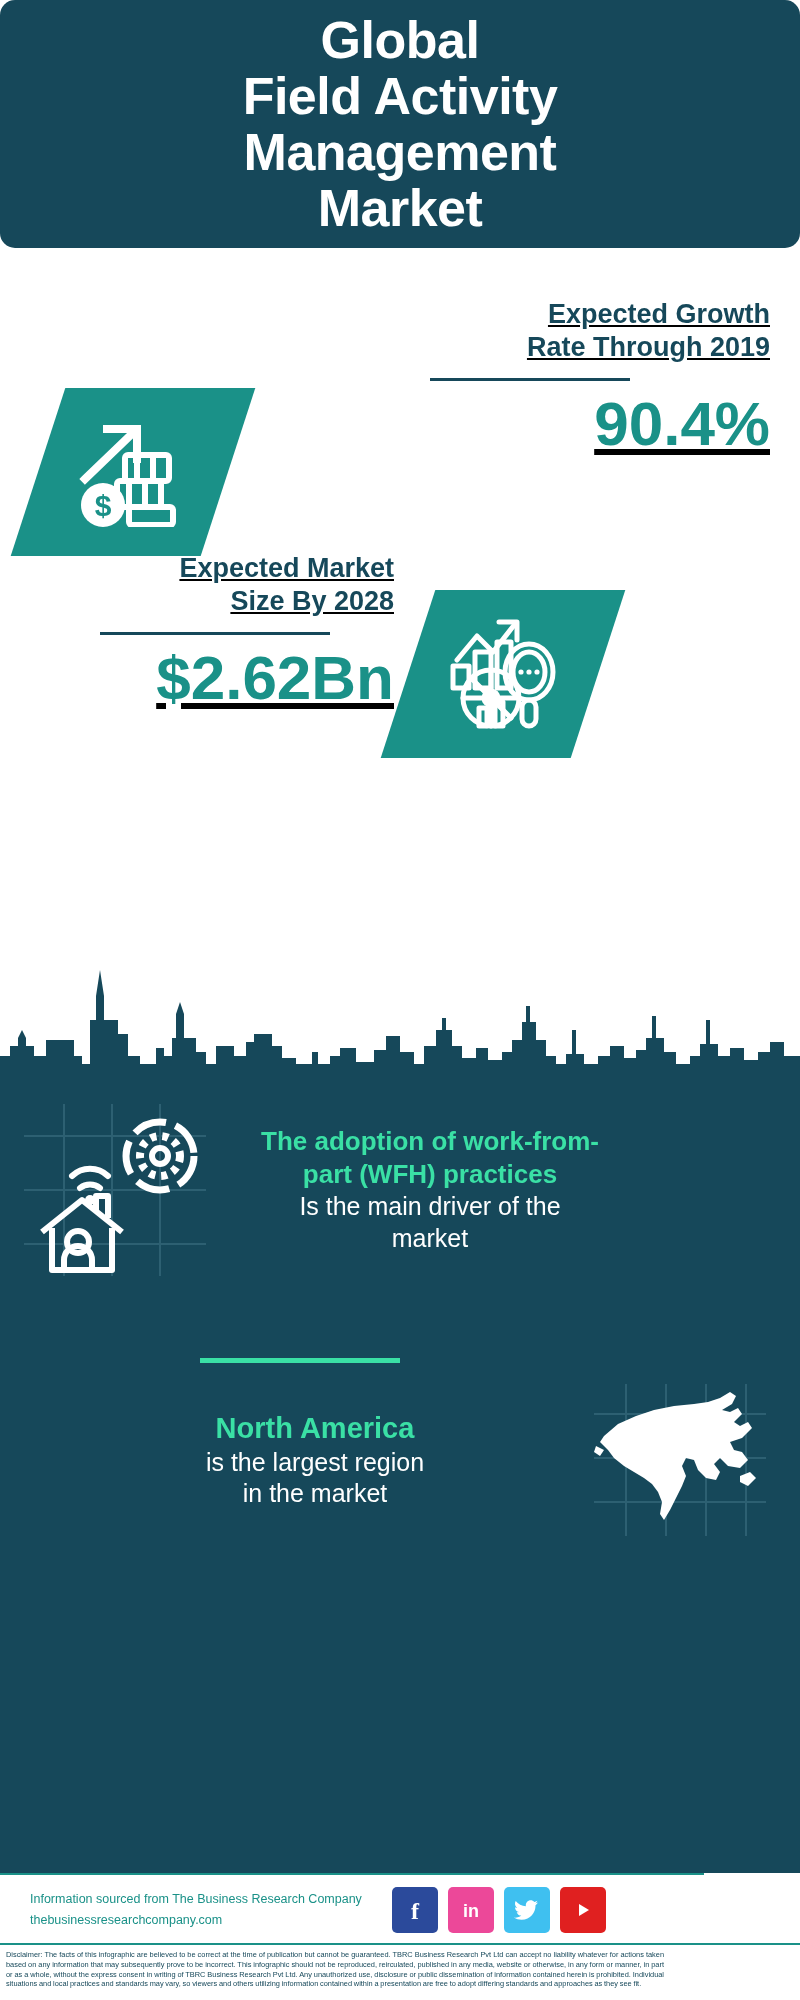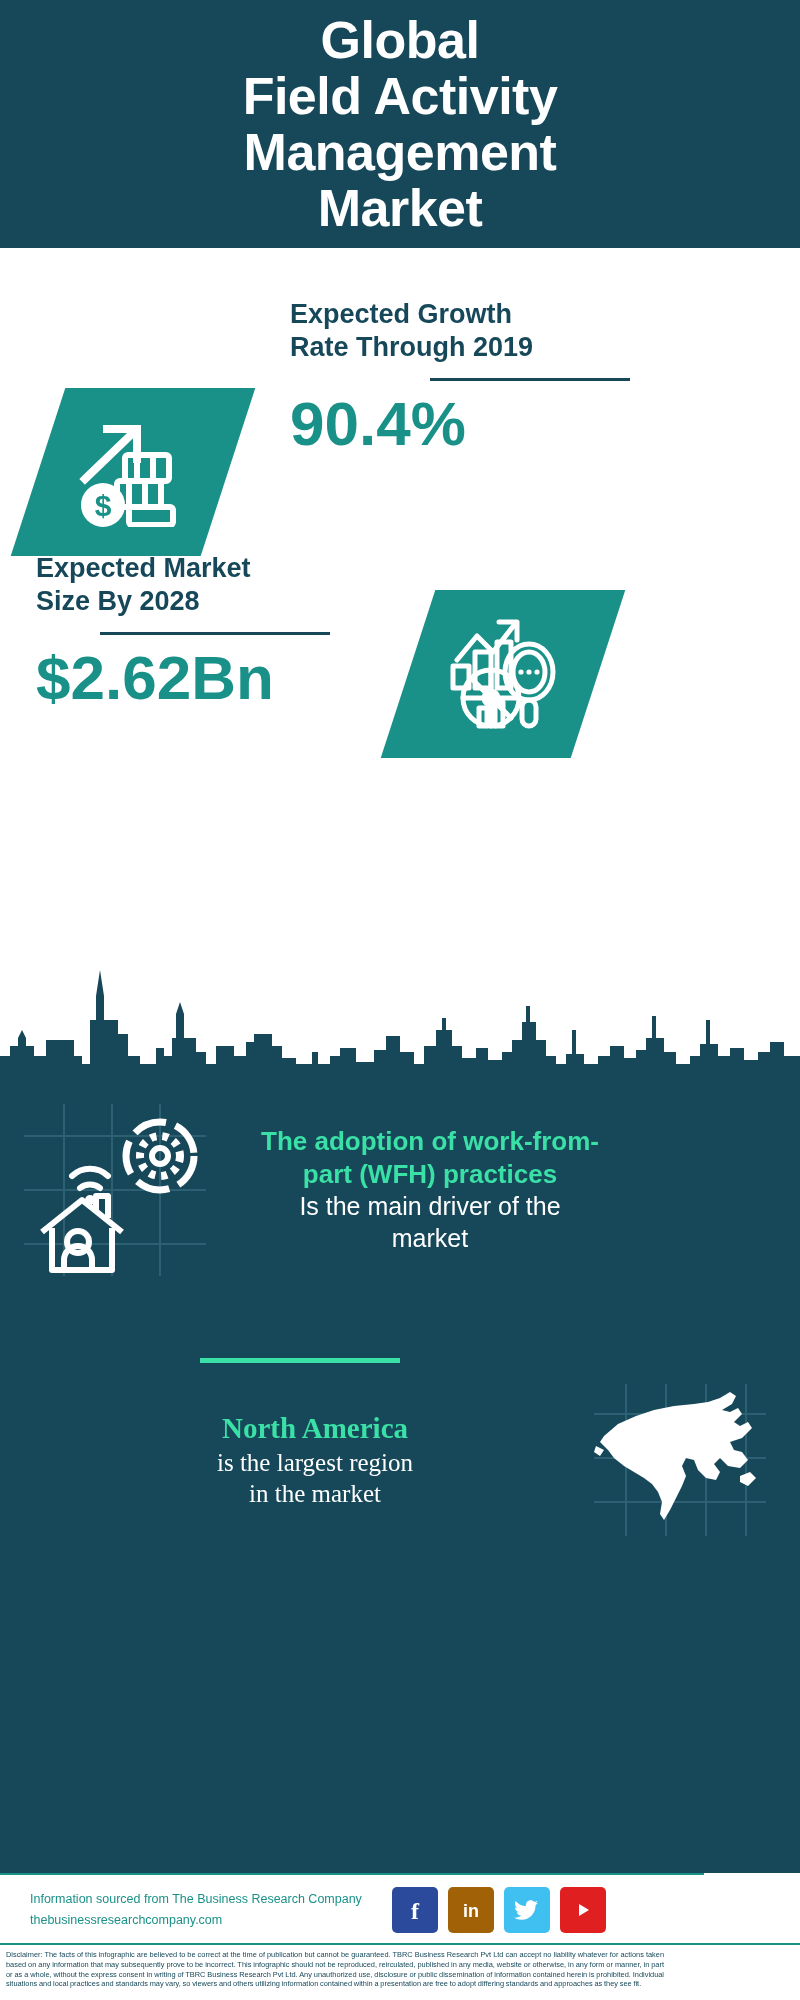--- a/index.html
+++ b/index.html
@@ -9,21 +9,21 @@
     background:#ffffff;
     overflow:hidden;
   }
   .page { position:relative; width:800px; height:2000px; }
 
   
   .header {
     position:absolute; left:0; top:0; width:800px; height:248px;
     background:#16485a;
     display:flex; flex-direction:column;
-    align-items:center; justify-content:center;
+    align-items:center; justify-content:center;border-radius:15px;
   }
   .header h1 {
     color:#ffffff; font-size:52px; font-weight:bold;
     line-height:1.08; text-align:center; letter-spacing:-0.5px;
   }
   .header h1 span { display:block; }
 
   
   .white-panel {
     position:absolute; left:0; top:248px; width:800px; height:752px;
@@ -36,21 +36,21 @@
     background:#1a9188;
     transform:skewX(-18deg);
     display:flex; align-items:center; justify-content:center;
   }
   .para > svg { transform:skewX(18deg); }
 
   .para-growth { left:38px; top:140px; width:190px; height:168px; }
   .para-size  { left:408px; top:342px; width:190px; height:168px; }
 
   
-  .stat-block { position:absolute; text-align:left; }
+  .stat-block { position:absolute; text-align:right;text-decoration:underline; }
   .stat-title {
     color:#16485a; font-size:27px; font-weight:bold; line-height:1.22;
   }
   .stat-rule {
     height:3px; background:#16485a; margin:14px auto 10px auto;
   }
   .stat-value {
     color:#1a9188; font-size:62px; font-weight:bold; line-height:1.05;
   }
 
@@ -97,21 +97,21 @@
     margin-left:30px; width:350px;
     color:#1a9188; font-size:12.5px; line-height:1.65;
   }
   .socials { display:flex; gap:10px; margin-left:12px; }
   .soc {
     width:46px; height:46px; border-radius:5px;
     display:flex; align-items:center; justify-content:center;
     color:#fff; font-weight:bold;
   }
   .soc-fb { background:#2b4a9b; }
-  .soc-li { background:#a16207;align-items:center; }
+  .soc-li { background:#ec4899;align-items:center; }
   .soc-tw { background:#3fc0f0; }
   .soc-yt { background:#e02020; }
 
   
   .disclaimer {
     position:absolute; left:0; top:1945px; width:670px; height:55px;
     background:#ffffff; padding:5px 6px 0 6px;
   }
   .disclaimer p {
     color:#16485a; font-size:7.4px; line-height:1.32;
@@ -264,21 +264,21 @@
       <div class="fact-head">The adoption of work-from-</div>
       <div class="fact-head">part (WFH) practices</div>
       <div class="fact-sub">Is the main driver of the</div>
       <div class="fact-sub">market</div>
     </div>
   </div>
 
   <div class="mid-rule"></div>
 
   <div class="fact-row fact-na">
-    <div class="fact-text" style="padding-left:40px;font-family:Liberation Serif, serif;">
+    <div class="fact-text" style="padding-left:40px;">
       <div class="fact-head" style="font-size:29px;">North America</div>
       <div class="fact-sub">is the largest region</div>
       <div class="fact-sub">in the market</div>
     </div>
     <div class="fact-icon" style="width:200px;height:160px;margin-right:10px;">
       <svg width="180" height="160" viewBox="0 0 180 160">
         <g stroke="#2d6072" stroke-width="2" fill="none">
           <line x1="36" y1="4" x2="36" y2="156"></line>
           <line x1="76" y1="4" x2="76" y2="156"></line>
           <line x1="116" y1="4" x2="116" y2="156"></line>

